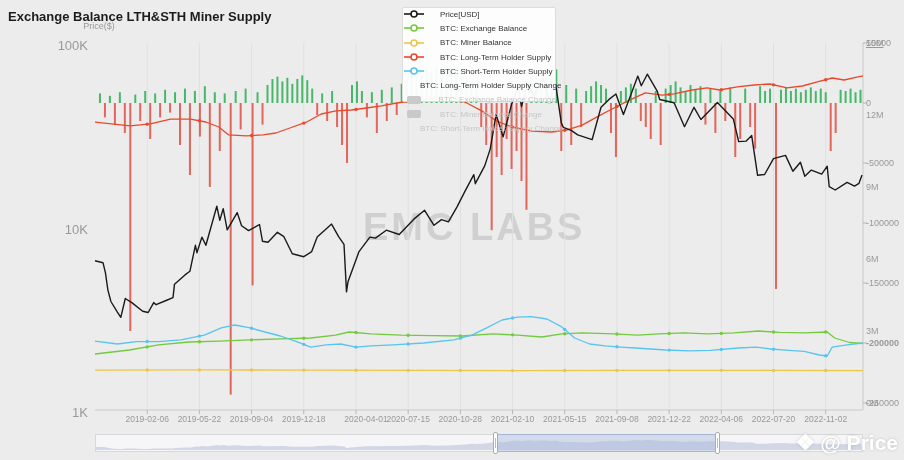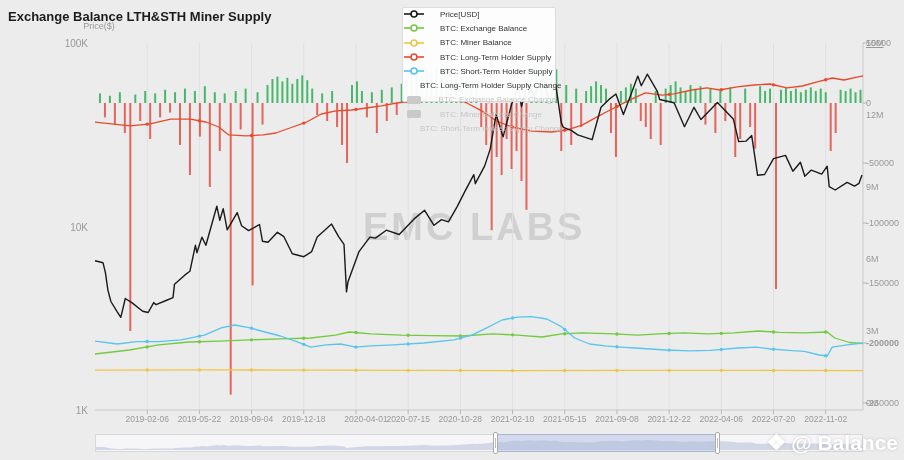--- a/index.html
+++ b/index.html
@@ -3,21 +3,21 @@
 <meta charset="utf-8">
 <style>
   html,body{margin:0;padding:0;background:#ececec;}
   #stage{position:relative;width:904px;height:460px;background:#ececec;overflow:hidden;
          font-family:"Liberation Sans",sans-serif;}
   #title{position:absolute;left:8px;top:9px;font-size:13px;font-weight:bold;color:#1c1c1c;}
   .axis-unit{position:absolute;left:64px;top:21px;width:70px;text-align:center;font-size:9px;color:#999;}
   #watermark{position:absolute;left:363px;top:206px;font-size:38px;font-weight:bold;
              color:rgba(185,185,185,0.55);letter-spacing:3px;}
   svg#chart{position:absolute;left:0;top:0;}
-  .ytick{position:absolute;left:46px;width:42px;text-align:right;font-size:10px;color:#999;}
+  .ytick{position:absolute;left:46px;width:42px;text-align:right;font-size:13px;color:#999;}
   .rtick{position:absolute;left:866px;font-size:9px;color:#999;white-space:nowrap;}
   .xtick{position:absolute;width:66px;margin-left:-33px;text-align:center;font-size:8.5px;color:#999;top:414px;}
   #legend{position:absolute;left:402px;top:7px;width:154px;font-size:8px;color:#333;}
   #legend .panel{position:absolute;left:0;top:0;right:0;height:93px;background:rgba(253,253,253,0.96);
                  border:1px solid #ddd;border-radius:2px;}
   #legend .row{position:relative;display:flex;align-items:center;gap:16px;height:14.3px;padding-left:2px;white-space:nowrap;}
   #legend .row.off{color:#c6c6c6;}
   #slider-track{position:absolute;left:95px;top:434px;width:768px;height:18px;background:#f6f6f8;
                 border:1px solid #d8d8d8;box-sizing:border-box;}
   #slider-sel{position:absolute;left:398px;top:-1px;width:225px;height:18px;
@@ -386,15 +386,15 @@
   <div id="slider-track">
     <svg id="minimap" width="766" height="16">
         <path d="M0,15L0.0,12.0L7.9,12.1L10.4,12.4L12.9,13.1L15.9,13.5L21.8,13.9L25.8,14.1L30.2,13.4L36.7,13.6L47.6,13.9L53.0,13.9L58.5,13.6L61.0,13.6L70.9,13.5L77.8,13.4L79.3,12.9L89.7,12.5L94.7,12.4L100.2,11.4L101.6,11.7L106.6,11.1L110.6,11.4L121.5,10.0L124.4,10.5L127.9,10.1L131.9,10.8L141.8,10.2L146.3,10.7L153.2,10.9L164.1,10.6L167.1,11.3L172.5,11.3L182.0,10.9L188.4,11.1L196.8,11.7L208.2,11.8L216.2,11.7L221.6,11.1L236.0,10.6L242.9,11.1L248.4,11.4L250.9,13.2L252.4,12.8L263.3,11.7L274.2,11.1L279.6,11.2L290.5,10.9L303.4,11.0L318.3,10.4L328.7,10.1L338.1,10.7L345.6,10.5L352.5,10.5L360.9,10.0L368.9,9.4L377.8,8.8L379.3,9.1L388.7,8.4L394.2,7.8L400.1,6.5L407.0,7.4L415.5,6.1L421.9,5.5L425.4,6.2L431.8,5.3L437.8,5.8L447.2,5.2L453.2,6.0L459.6,5.4L465.1,6.8L467.0,7.0L475.0,7.1L481.4,7.3L495.8,7.5L504.7,6.3L512.6,6.0L519.6,5.8L527.0,6.5L534.0,5.8L541.4,5.1L544.9,5.4L550.8,5.0L560.7,5.6L563.2,6.0L577.6,6.1L588.0,7.0L597.4,6.3L604.4,6.7L620.7,6.1L636.6,6.7L642.1,7.5L649.5,7.5L654.9,7.3L660.9,8.8L667.8,8.8L676.8,8.2L688.7,8.1L696.1,8.6L703.5,8.3L708.0,8.8L714.4,8.6L724.8,8.8L730.3,8.5L732.3,9.2L738.2,9.4L750.1,9.1L757.6,9.2L762.0,9.1L765.0,8.8L766,15Z" fill="rgba(150,165,200,0.38)" stroke="none"></path>
       </svg>
     <div id="slider-sel" style="left: 399.36px; width: 222.72px;"></div>
     <div class="handle" id="h-left" style="left: 397.36px;"></div>
     <div class="handle" id="h-right" style="left: 619.08px;"></div>
   </div>
   <div id="brand">
     <span class="glyph">❖</span>
-    <span>@ Balance</span>
+    <span>@ Price</span>
   </div>
 </div>
 
 </body></html>

